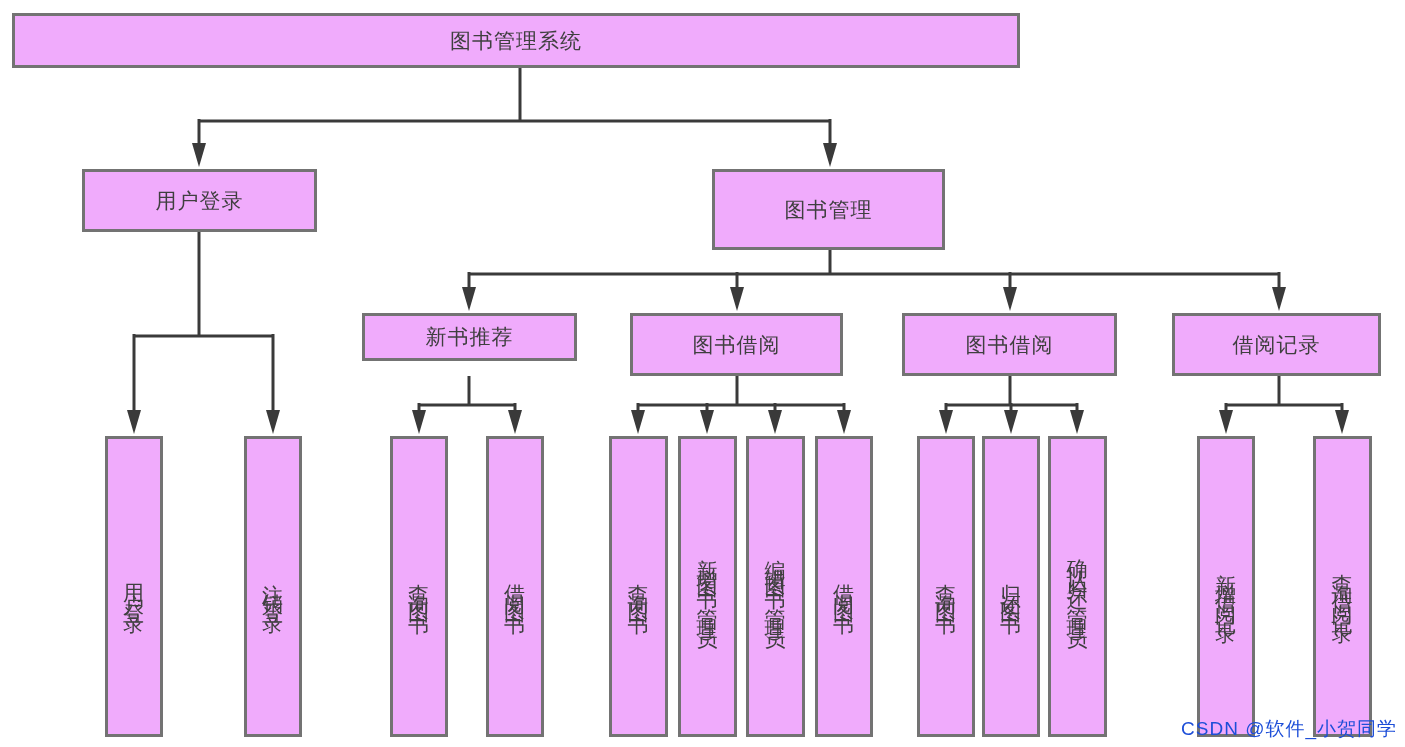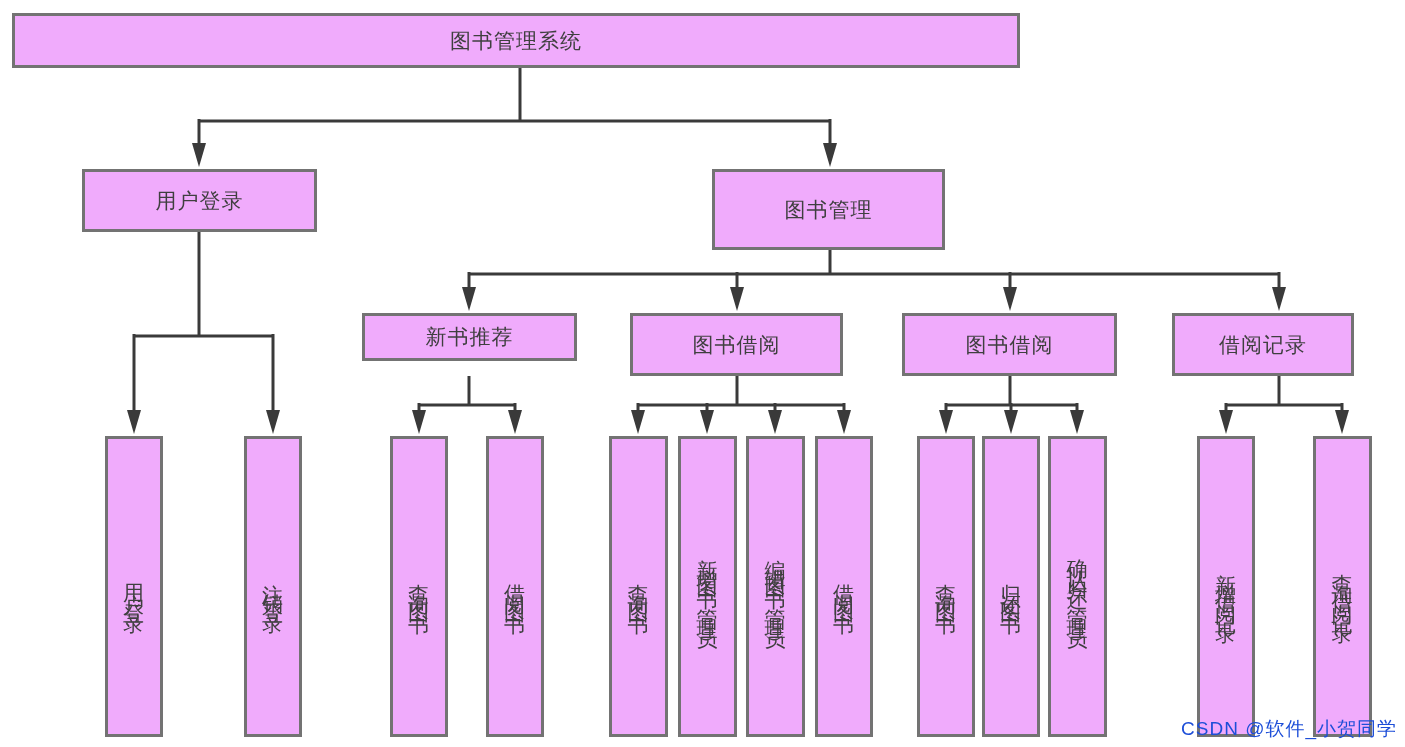--- a/index.html
+++ b/index.html
@@ -141,21 +141,21 @@
   </svg>
 
   <div class="node h" style="left:12px; top:13px; width:1008px; height:55px">图书管理系统</div>
 
   <div class="node h" style="left:82px; top:169px; width:235px; height:63px">用户登录</div>
   <div class="node h" style="left:712px; top:169px; width:233px; height:81px">图书管理</div>
 
   <div class="node h" style="left:362px; top:313px; width:215px; height:48px">新书推荐</div>
   <div class="node h" style="left:630px; top:313px; width:213px; height:63px">图书借阅</div>
   <div class="node h" style="left:902px; top:313px; width:215px; height:63px">图书借阅</div>
-  <div class="node h" style="left:1172px; top:313px; width:182px; height:63px">借阅记录</div>
+  <div class="node h" style="left:1172px; top:313px; width:209px; height:63px">借阅记录</div>
 
   <div class="node v" style="left:105px; top:436px; width:58px; height:301px">用户登录</div>
   <div class="node v" style="left:244px; top:436px; width:58px; height:301px">注销登录</div>
 
   <div class="node v" style="left:390px; top:436px; width:58px; height:301px">查询图书</div>
   <div class="node v" style="left:486px; top:436px; width:58px; height:301px">借阅图书</div>
 
   <div class="node v" style="left:609px; top:436px; width:59px; height:301px">查询图书</div>
   <div class="node v" style="left:678px; top:436px; width:59px; height:301px">新增图书（管理员）</div>
   <div class="node v" style="left:746px; top:436px; width:59px; height:301px">编辑图书（管理员）</div>

